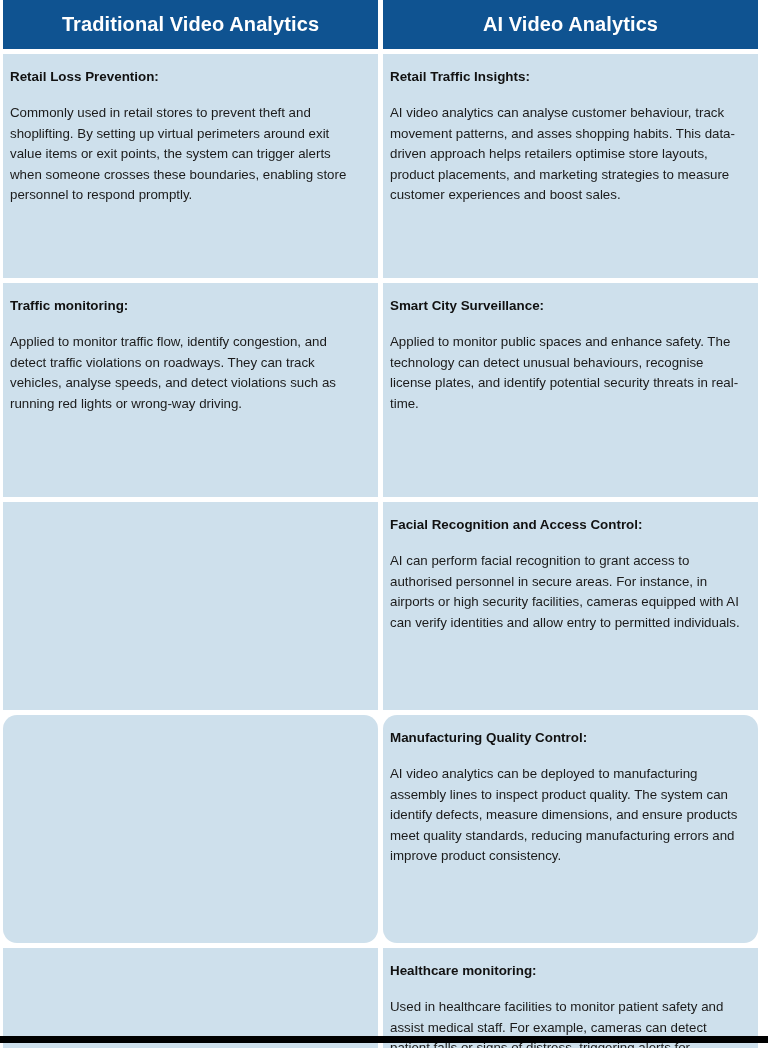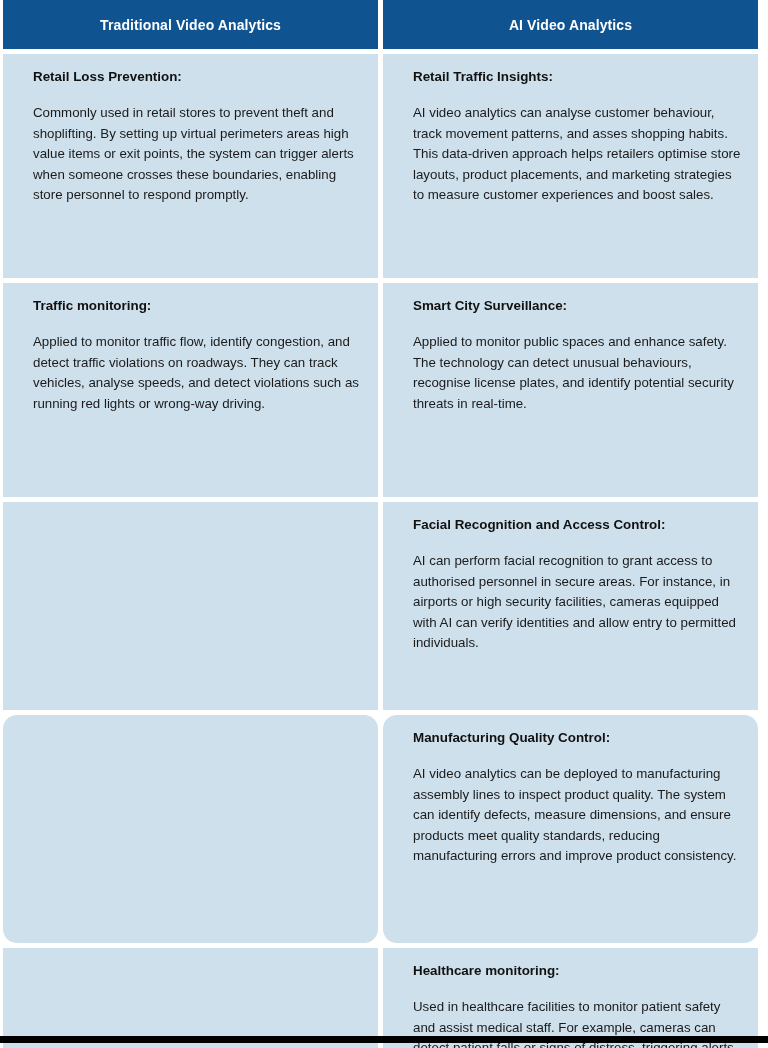--- a/index.html
+++ b/index.html
@@ -38,34 +38,34 @@
     margin-top: -5px;
     width: calc(100% + 10px);
   }
 
   .comparison-table col.col-left  { width: 50%; }
   .comparison-table col.col-right { width: 50%; }
 
   th.header-cell {
     background: #0F5391;
     color: #ffffff;
-    font-size: 14px;
+    font-size: 20px;
     font-weight: bold;
     text-align: center;
     vertical-align: middle;
     height: 45px;
     padding: 2px 8px;
     letter-spacing: 0.1px;
   }
 
   td.body-cell {
     background: #CEE0EC;
     color: #1a1a1a;
     vertical-align: top;
-    padding: 14px 16px 14px 30px;
+    padding: 14px 16px 14px 7px;
     font-size: 13.3px;
     line-height: 20.5px;
   }
 
   td.body-cell.empty-cell {
     padding: 0;
   }
 
   .cell-title {
     display: block;
@@ -115,21 +115,21 @@
       <tr>
         <th class="header-cell">Traditional Video Analytics</th>
         <th class="header-cell">AI Video Analytics</th>
       </tr>
     </thead>
     <tbody>
 
       <tr class="row-1">
         <td class="body-cell">
           <span class="cell-title">Retail Loss Prevention:</span>
-          <span class="cell-body">Commonly used in retail stores to prevent theft and shoplifting. By setting up virtual perimeters areas high value items or exit points, the system can trigger alerts when someone crosses these boundaries, enabling store personnel to respond promptly.</span>
+          <span class="cell-body">Commonly used in retail stores to prevent theft and shoplifting. By setting up virtual perimeters around exit value items or exit points, the system can trigger alerts when someone crosses these boundaries, enabling store personnel to respond promptly.</span>
         </td>
         <td class="body-cell">
           <span class="cell-title">Retail Traffic Insights:</span>
           <span class="cell-body">AI video analytics can analyse customer behaviour, track movement patterns, and asses shopping habits. This data-driven approach helps retailers optimise store layouts, product placements, and marketing strategies to measure customer experiences and boost sales.</span>
         </td>
       </tr>
 
       <tr class="row-2">
         <td class="body-cell">
           <span class="cell-title">Traffic monitoring:</span>

